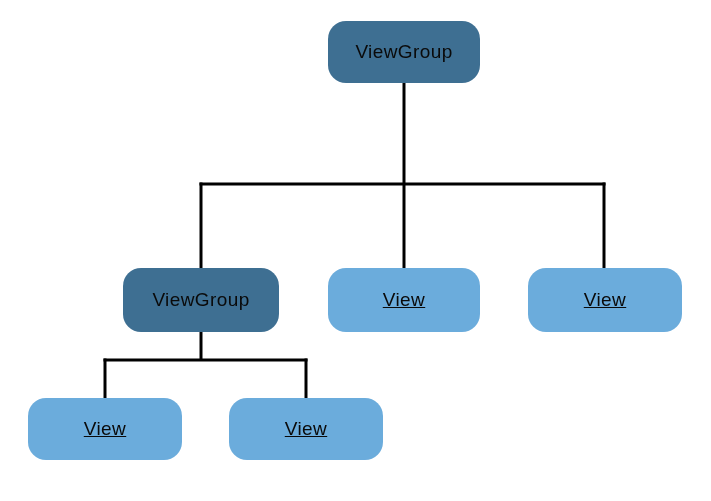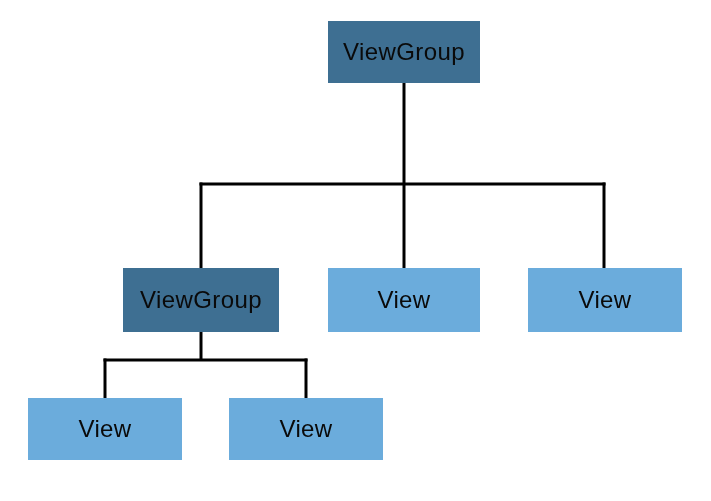--- a/index.html
+++ b/index.html
@@ -32,26 +32,27 @@
   .connectors line {
     stroke: var(--line);
     stroke-width: 3;
   }
   .node {
     position: absolute;
     display: flex;
     align-items: center;
     justify-content: center;
     color: var(--text);
-    font-size: 24px;
+    font-size: 19px;
     letter-spacing: 0.4px;
     user-select: none;
+    border-radius: 18px;
   }
   .node.viewgroup { background: var(--viewgroup-fill); }
-  .node.view      { background: var(--view-fill); }
+  .node.view      { background: var(--view-fill); text-decoration: underline; }
 
   .node.root { left: 328px; top: 21px;  width: 152px; height: 62px; }
   .node.c1   { left: 123px; top: 268px; width: 156px; height: 64px; }
   .node.c2   { left: 328px; top: 268px; width: 152px; height: 64px; }
   .node.c3   { left: 528px; top: 268px; width: 154px; height: 64px; }
   .node.g1   { left: 28px;  top: 398px; width: 154px; height: 62px; }
   .node.g2   { left: 229px; top: 398px; width: 154px; height: 62px; }
 </style>
 </head>
 <body>

